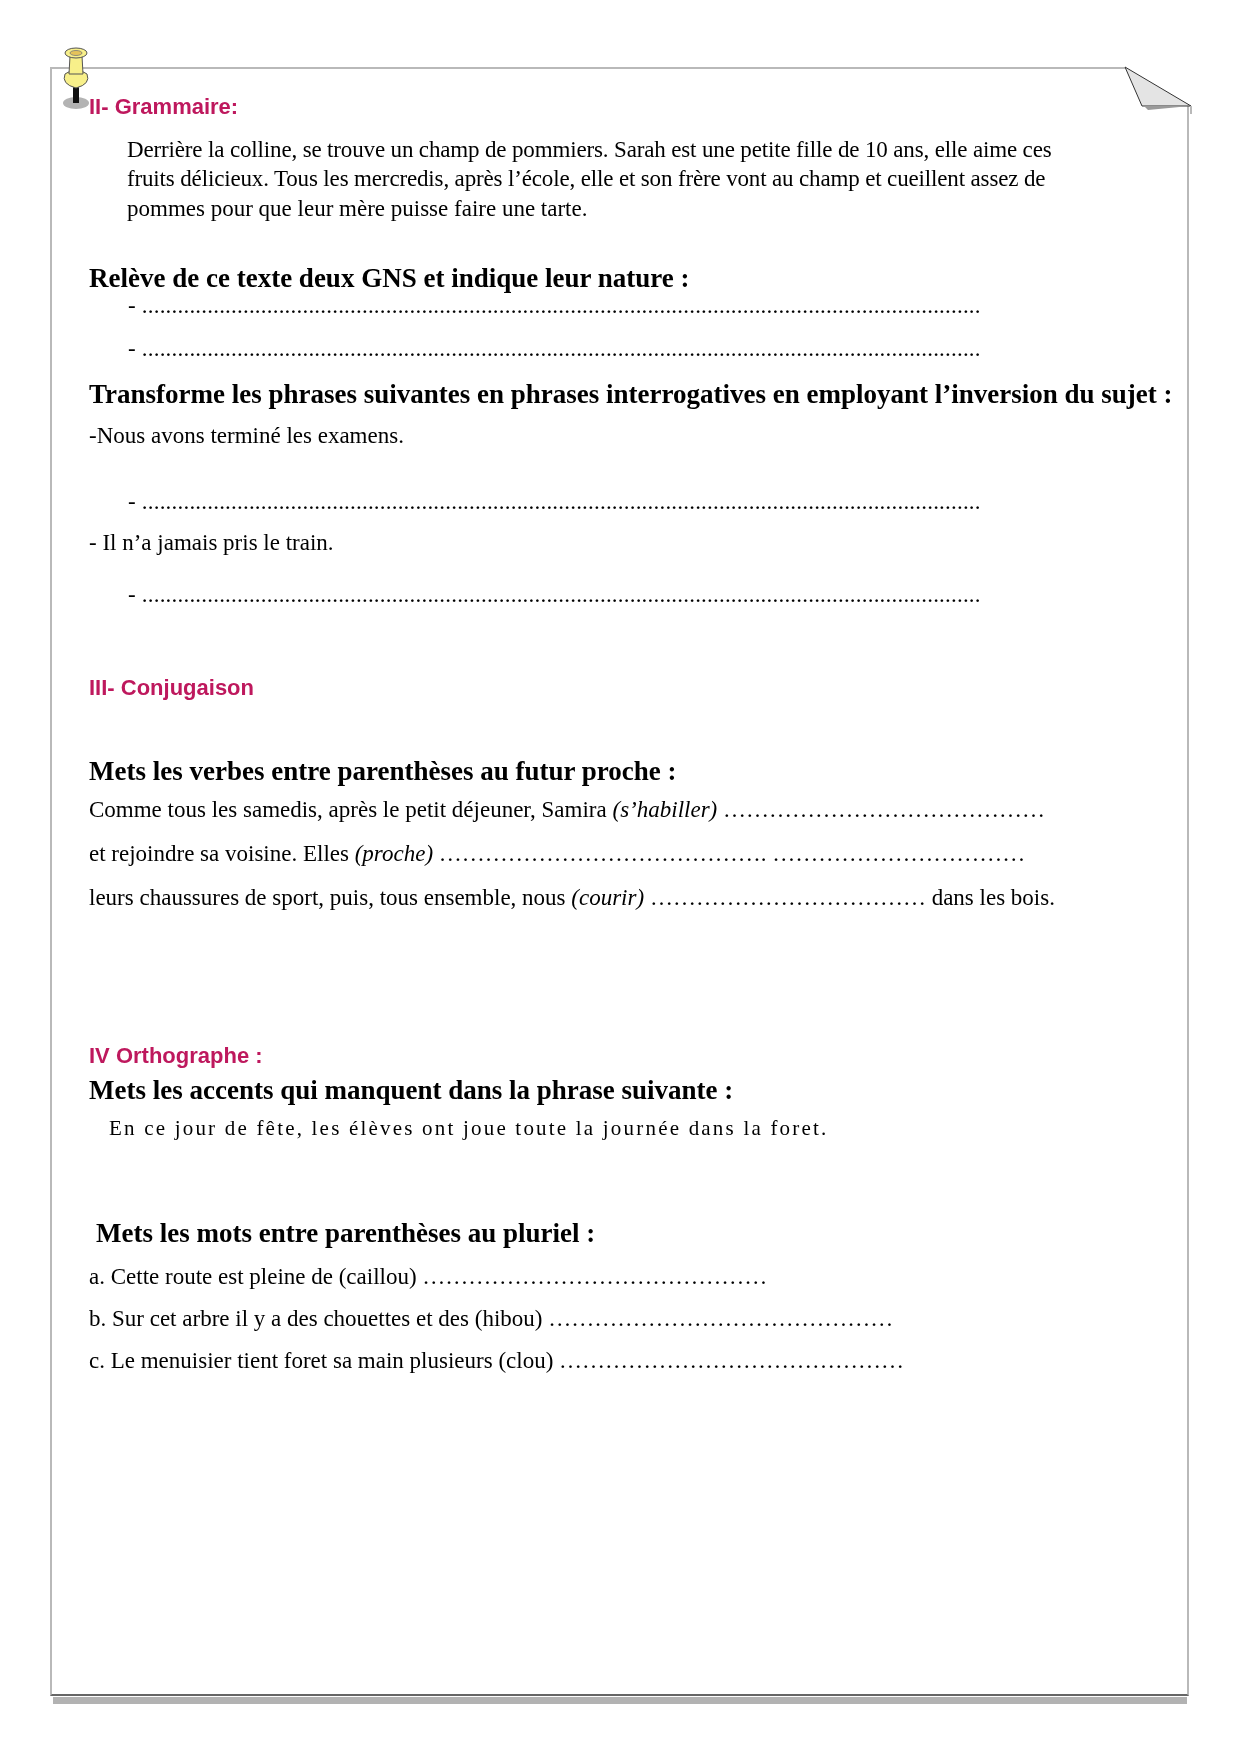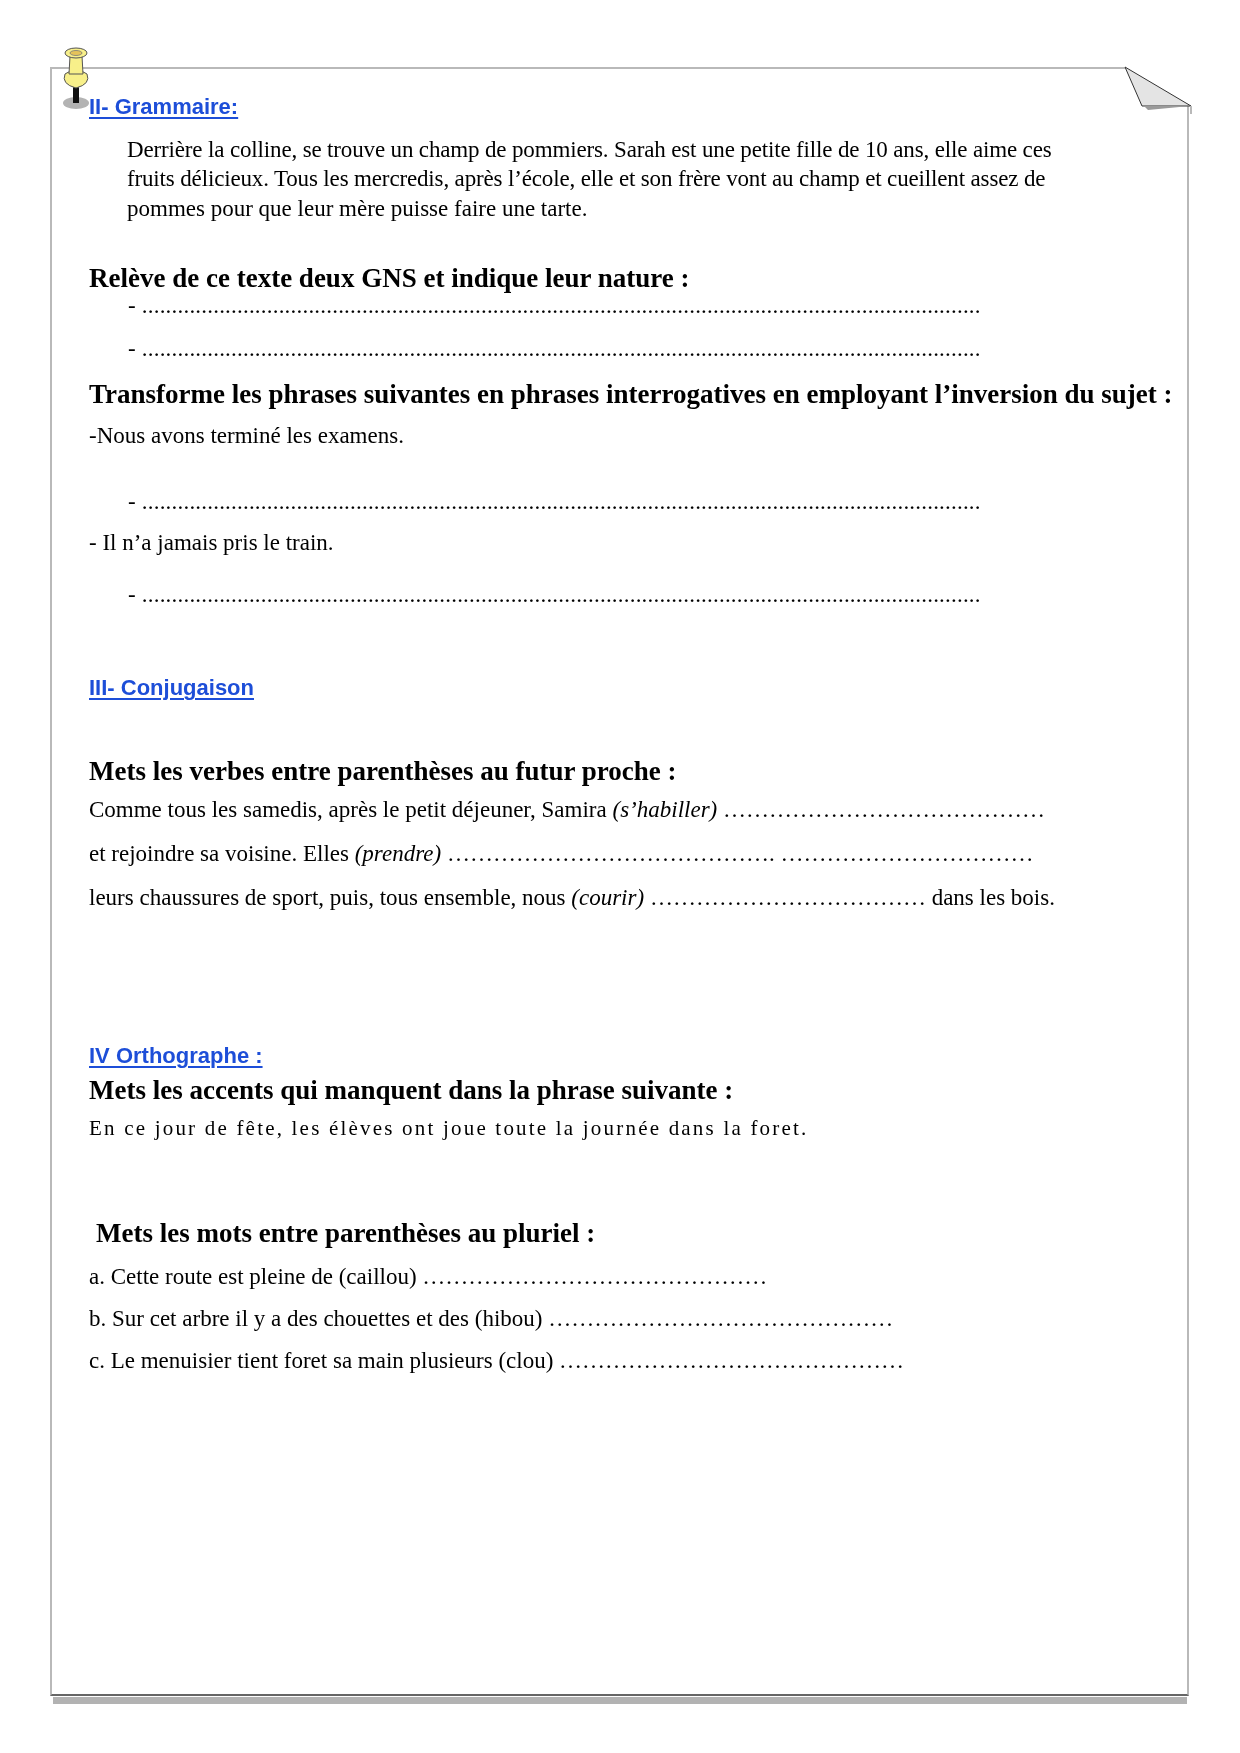--- a/index.html
+++ b/index.html
@@ -8,27 +8,27 @@
     position: absolute; left: 50px; top: 67px; width: 1139px; height: 1629px;
     border-left: 2px solid #b9b9b9; border-top: 2px solid #b9b9b9; border-right: 2px solid #b9b9b9;
     border-bottom: 2px solid #666666; box-sizing: border-box; background: #fff;
   }
   .page-shadow { position: absolute; left: 53px; top: 1697px; width: 1134px; height: 7px; background: #b2b2b2; }
   .corner-fold { position: absolute; left: 1124px; top: 64px; width: 70px; height: 50px; }
   .pin { position: absolute; left: 55px; top: 46px; width: 42px; height: 66px; }
   .abs { position: absolute; white-space: nowrap; }
   .heading {
     font-family: "Liberation Sans", sans-serif; font-weight: bold; font-size: 22px;
-    color: #1d4ed8; text-decoration: underline; text-decoration-thickness: 2px; text-underline-offset: 3px;
+    color: #be185d; text-decoration-thickness: 2px; text-underline-offset: 3px;
   }
   .bold { font-weight: bold; font-size: 27px; }
   .txt { font-size: 23px; }
   .it { font-style: italic; }
   .dots { letter-spacing: 0.2px; }
-  .spaced { letter-spacing: 2.2px; font-size: 21px; }
+  .spaced { letter-spacing: 2.2px; font-size: 21px; margin-left: 20px; }
 </style>
 </head>
 <body>
 
 <div class="page-frame"></div>
 <div class="page-shadow"></div>
 
 <svg class="corner-fold" viewBox="0 0 70 50">
   <rect x="0" y="0" width="70" height="3" fill="#ffffff"></rect>
   <polygon points="0,3 67,42 67,50 70,50 70,0" fill="#ffffff"></polygon>
@@ -63,21 +63,21 @@
 <div class="abs txt" style="left:89px; top:530px;">- Il n’a jamais pris le train.</div>
 <div class="abs txt dots" style="left:128px; top:582px;">- .............................................................................................................................................</div>
 
 <div class="abs heading" style="left:89px; top:675px;">III- Conjugaison</div>
 <div class="abs bold" style="left:89px; top:756px;">Mets les verbes entre parenthèses au futur proche :</div>
 
 <div class="abs txt" style="left:89px; top:797px;">
   <span>Comme tous les samedis, après le petit déjeuner, Samira </span><span class="it">(s’habiller)</span><span> ……………………………………</span>
 </div>
 <div class="abs txt" style="left:89px; top:841px;">
-  <span>et rejoindre sa voisine. Elles </span><span class="it">(prendre)</span><span> ……………………………………. ……………………………</span>
+  <span>et rejoindre sa voisine. Elles </span><span class="it">(proche)</span><span> ……………………………………. ……………………………</span>
 </div>
 <div class="abs txt" style="left:89px; top:885px;">
   <span>leurs chaussures de sport, puis, tous ensemble, nous </span><span class="it">(courir)</span><span> ……………………………… dans les bois.</span>
 </div>
 
 <div class="abs heading" style="left:89px; top:1043px;">IV Orthographe :</div>
 <div class="abs bold" style="left:89px; top:1075px;">Mets les accents qui manquent dans la phrase suivante :</div>
 <div class="abs spaced" style="left:89px; top:1116px;">En ce jour de fête, les élèves ont joue toute la journée dans la foret.</div>
 
 <div class="abs bold" style="left:96px; top:1218px;">Mets les mots entre parenthèses au pluriel :</div>

